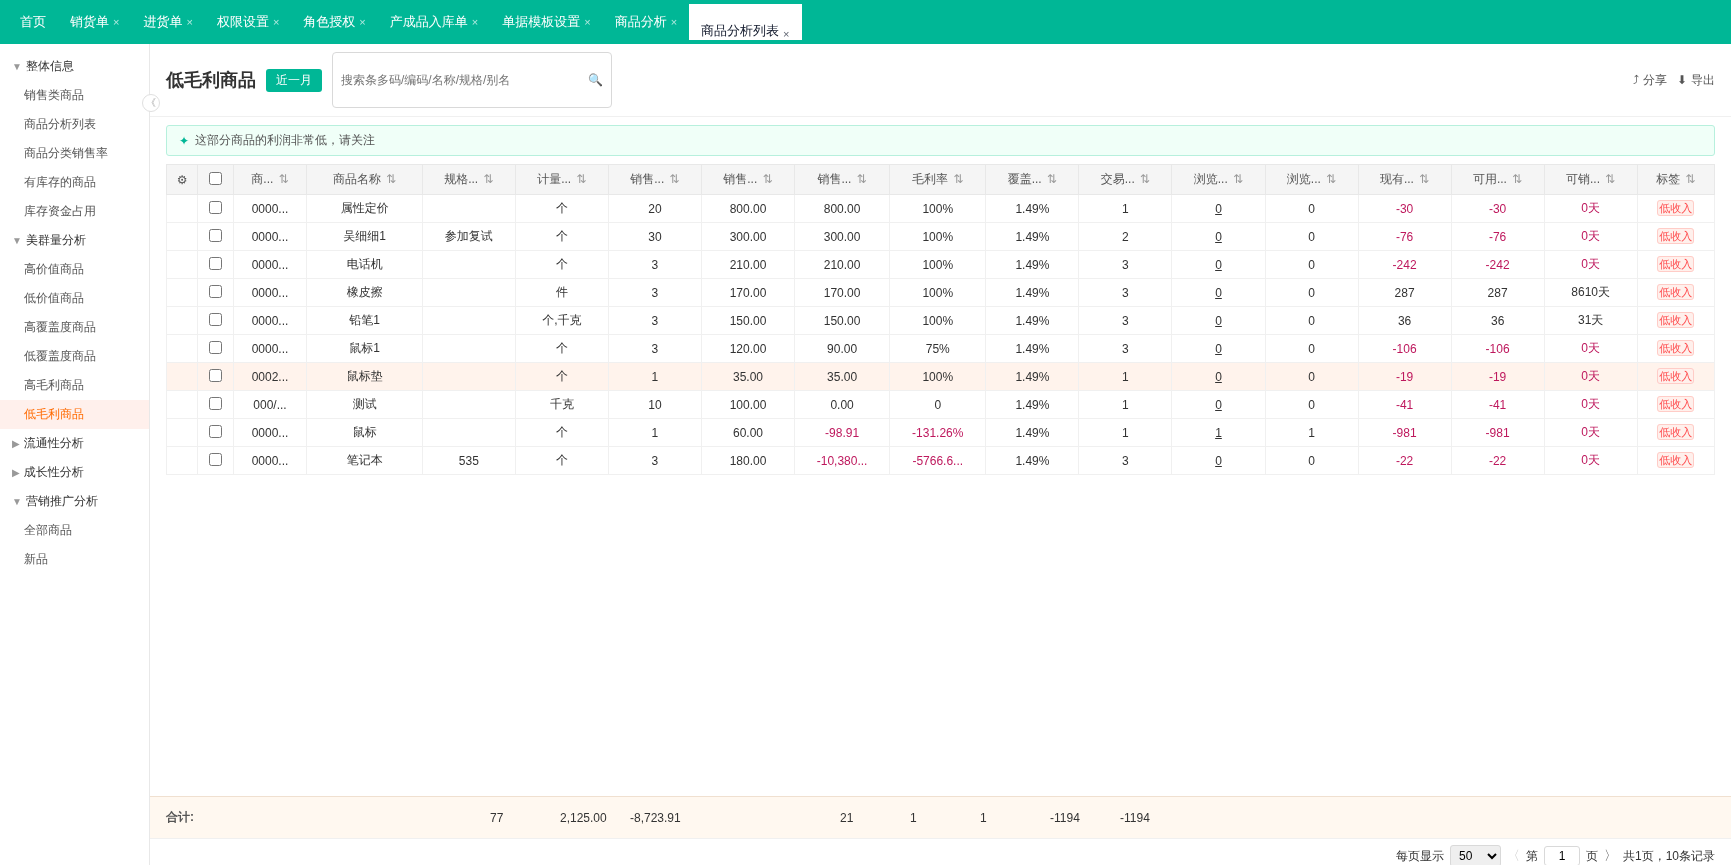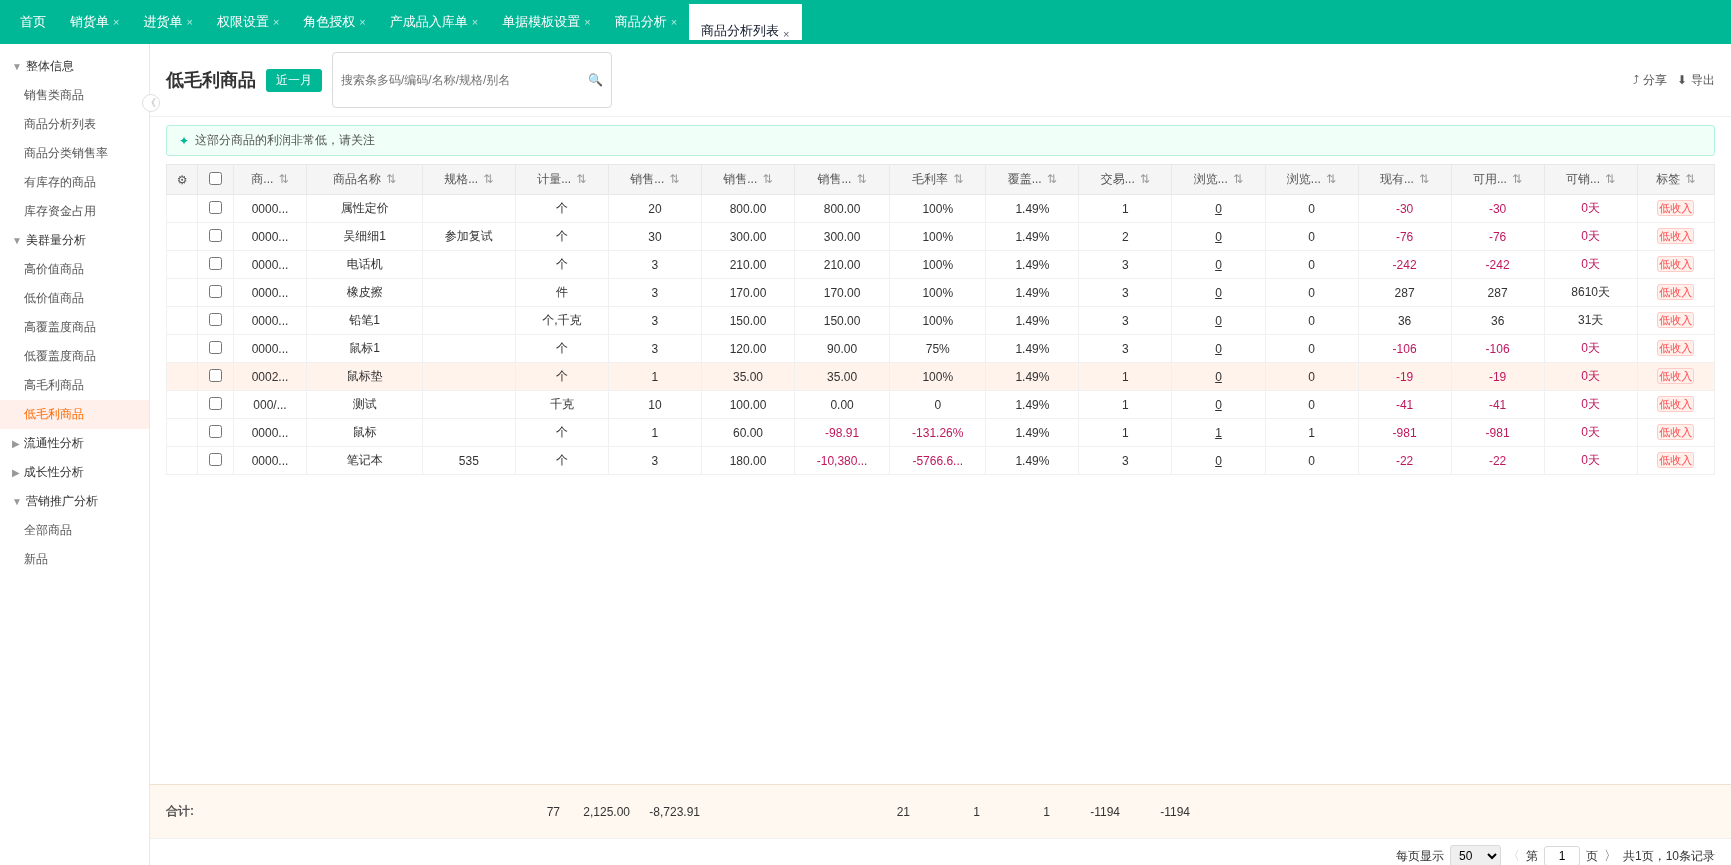--- a/index.html
+++ b/index.html
@@ -180,28 +180,28 @@
       padding: 1px 1px;
       font-size: 11px;
     }
     .red-text { color: #be185d; }
     .link-text { color: #333; text-decoration: underline; cursor: pointer; }
 
     
     .footer-total {
       display: flex;
       align-items: center;
-      padding: 18px 16px;
+      padding: 12px 16px;
       background: #fff8f0;
       border-top: 1px solid #f0e0d0;
       font-size: 12px;
       gap: 0;
     }
     .footer-total .label { color: #555; margin-right: 16px; font-weight: bold; }
-    .footer-total .cell { min-width: 70px; text-align: right; }
+    .footer-total .cell { min-width: 70px; text-align: left; }
 
     
     .pagination {
       display: flex;
       align-items: center;
       justify-content: flex-end;
       padding: 6px 16px;
       border-top: 1px solid #f0f0f0;
       font-size: 12px;
       gap: 6px;

